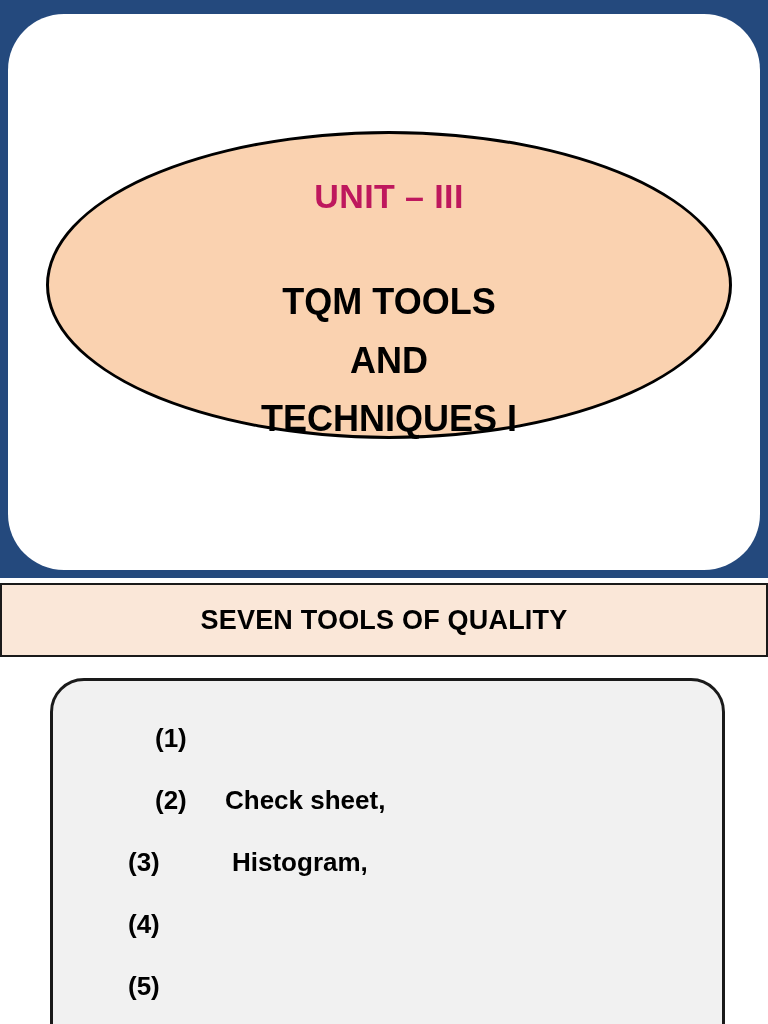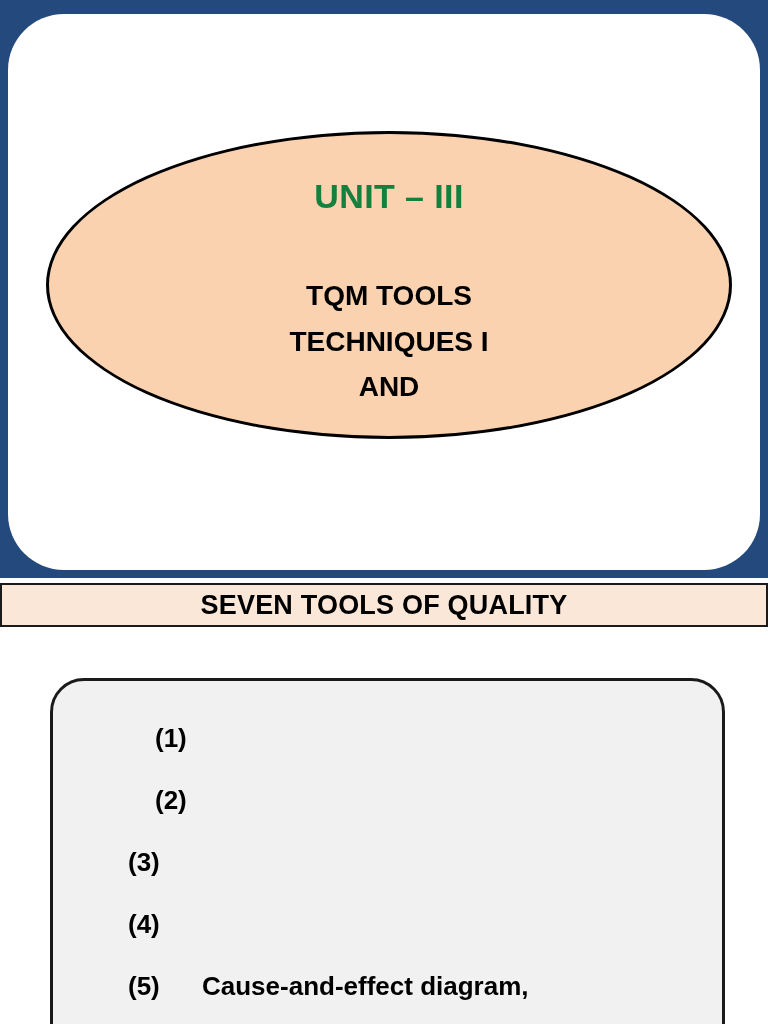--- a/index.html
+++ b/index.html
@@ -49,43 +49,43 @@
     box-sizing: border-box;
     display: flex;
     flex-direction: column;
     align-items: center;
     justify-content: flex-start;
     padding-top: 44px;
   }
   .ellipse-heading {
     font-size: 34px;
     font-weight: bold;
-    color: #15803d;
+    color: #be185d;
     letter-spacing: 0.4px;
     line-height: 1.1;
   }
   .ellipse-subtitle {
     margin-top: 58px;
     text-align: center;
-    font-size: 28px;
+    font-size: 36px;
     font-weight: bold;
     color: #000000;
     line-height: 1.62;
   }
   .ellipse-subtitle span {
     display: block;
   }
 
   
   .banner {
     position: absolute;
     left: 0;
     top: 583px;
     width: 768px;
-    height: 44px;
+    height: 74px;
     background: #fae7d8;
     border: 2px solid #1a1a1a;
     box-sizing: border-box;
     display: flex;
     align-items: center;
     justify-content: center;
   }
   .banner-title {
     font-size: 27px;
     font-weight: bold;
@@ -127,46 +127,47 @@
 </head>
 <body>
 
 <div class="title-slide">
   <div class="title-card">
 
     <div class="ellipse">
       <div class="ellipse-heading">UNIT – III</div>
       <div class="ellipse-subtitle">
         <span>TQM TOOLS</span>
+        <span>AND</span>
         <span>TECHNIQUES I</span>
-        <span>AND</span>
       </div>
     </div>
 
   </div>
 </div>
 
 <div class="banner">
   <div class="banner-title">SEVEN TOOLS OF QUALITY</div>
 </div>
 
 <div class="tools-card">
   <div class="tool-row">
     <span class="tool-num" style="margin-left: 102px; width: 105px;">(1)</span>
   </div>
   <div class="tool-row">
     <span class="tool-num" style="margin-left: 102px; width: 70px;">(2)</span>
+    <span class="tool-label">Check sheet,</span>
   </div>
   <div class="tool-row">
     <span class="tool-num" style="margin-left: 75px; width: 104px;">(3)</span>
+    <span class="tool-label">Histogram,</span>
   </div>
   <div class="tool-row">
     <span class="tool-num" style="margin-left: 75px; width: 104px;">(4)</span>
   </div>
   <div class="tool-row">
     <span class="tool-num" style="margin-left: 75px; width: 74px;">(5)</span>
-    <span class="tool-label">Cause-and-effect diagram,</span>
   </div>
   <div class="tool-row">
     <span class="tool-num" style="margin-left: 102px; width: 85px;">(6)</span>
     <span class="tool-label">Scatter diagram,</span>
   </div>
 </div>
 
 </body></html>

